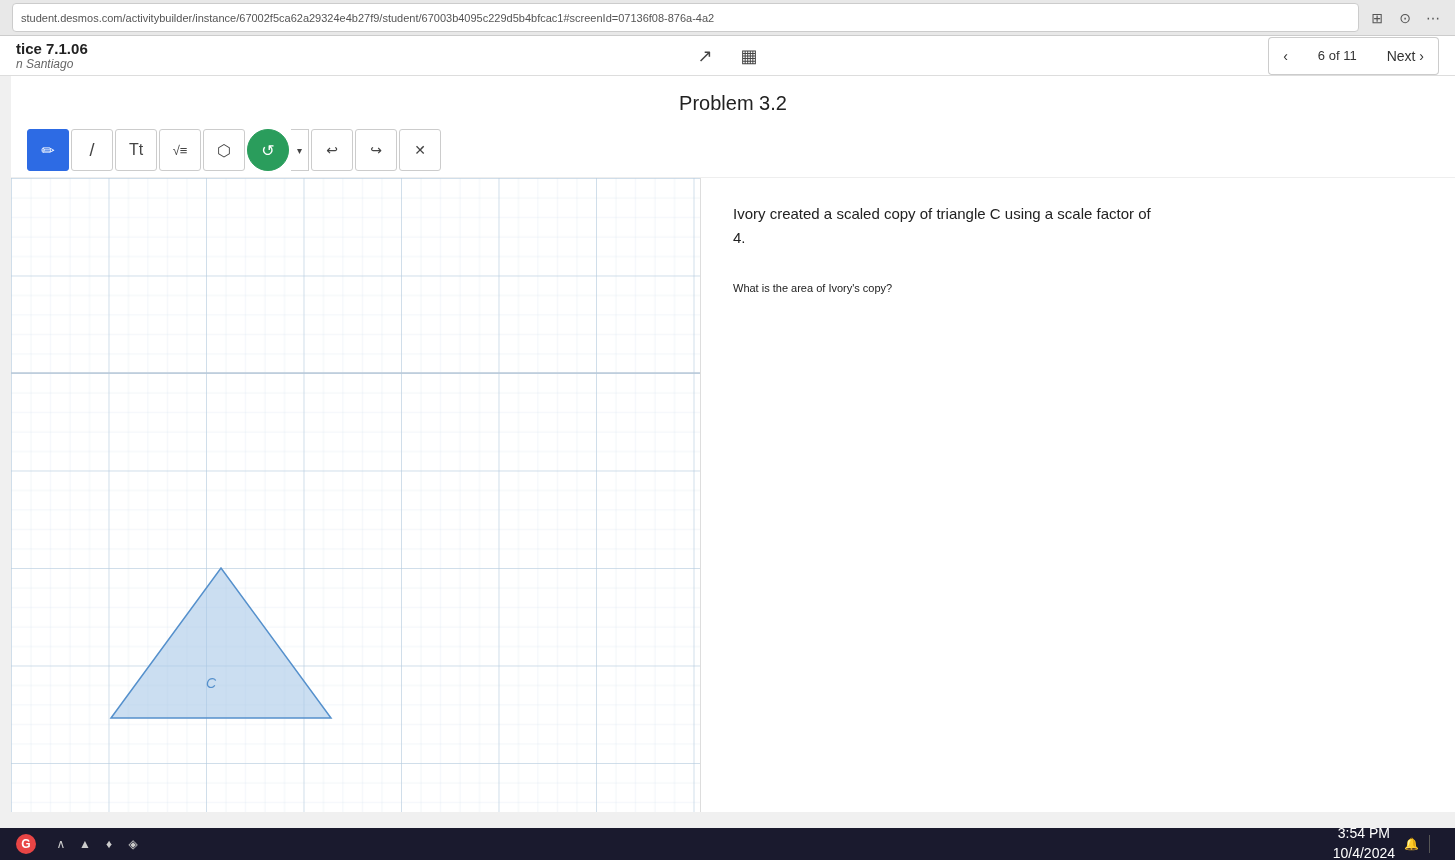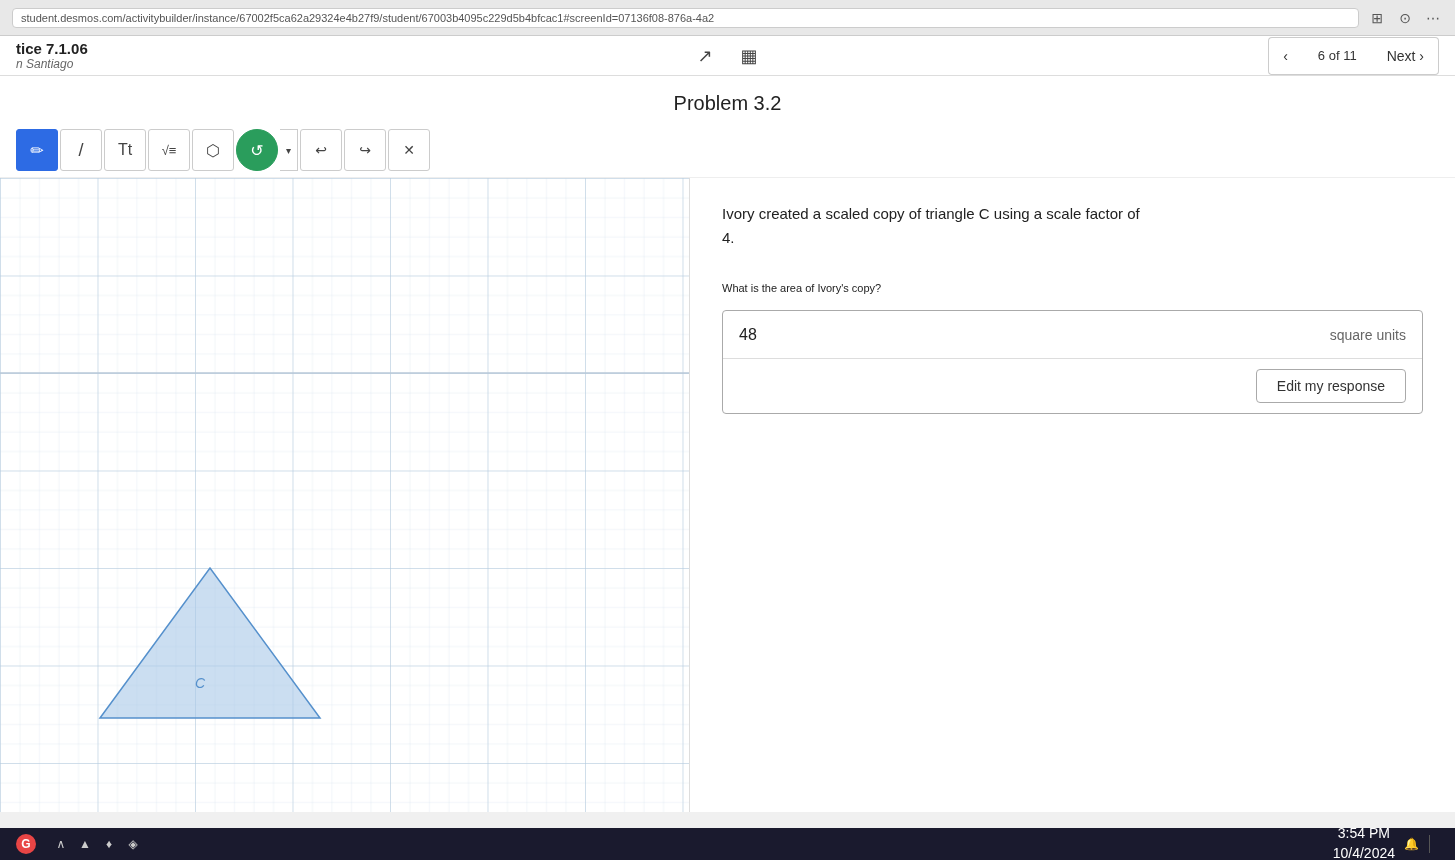--- a/index.html
+++ b/index.html
@@ -20,21 +20,21 @@
       align-items: center;
       padding: 0 12px;
       gap: 8px;
       border-bottom: 1px solid #ccc;
     }
     .browser-url {
       flex: 1;
       background: white;
       border: 1px solid #ccc;
       border-radius: 4px;
-      height: 20px;
+      height: 29px;
       font-size: 11px;
       color: #555;
       padding: 0 8px;
       display: flex;
       align-items: center;
     }
     .browser-icons {
       display: flex;
       gap: 8px;
       align-items: center;
@@ -129,20 +129,21 @@
       border-radius: 0 4px 4px 0;
       border-left: none;
     }
 
     
     .main-content {
       background: white;
       height: calc(860px - 36px - 56px - 32px);
       display: flex;
       flex-direction: column;
+      margin-left: 11px;
     }
 
     .problem-title {
       text-align: center;
       font-size: 20px;
       font-weight: 500;
       padding: 16px 0 8px 0;
       color: #222;
     }
 
@@ -415,29 +416,20 @@
     </div>
 
     <div class="question-panel">
       <div class="question-text">
         <span>Ivory created a scaled copy of triangle C using a scale factor of</span>
         <br>
         <span>4.</span>
       </div>
       <div class="question-sub">What is the area of Ivory's copy?</div>
 
-      <div class="answer-box">
-        <div class="answer-row">
-          <span class="answer-value">48</span>
-          <span class="answer-unit">square units</span>
-        </div>
-        <div class="answer-actions">
-          <button class="edit-btn">Edit my response</button>
-        </div>
-      </div>
     </div>
 
   </div>
 </div>
 
 <div class="taskbar">
   <div class="taskbar-app">
     <div class="dot">G</div>
   </div>
   <div class="taskbar-icons">

